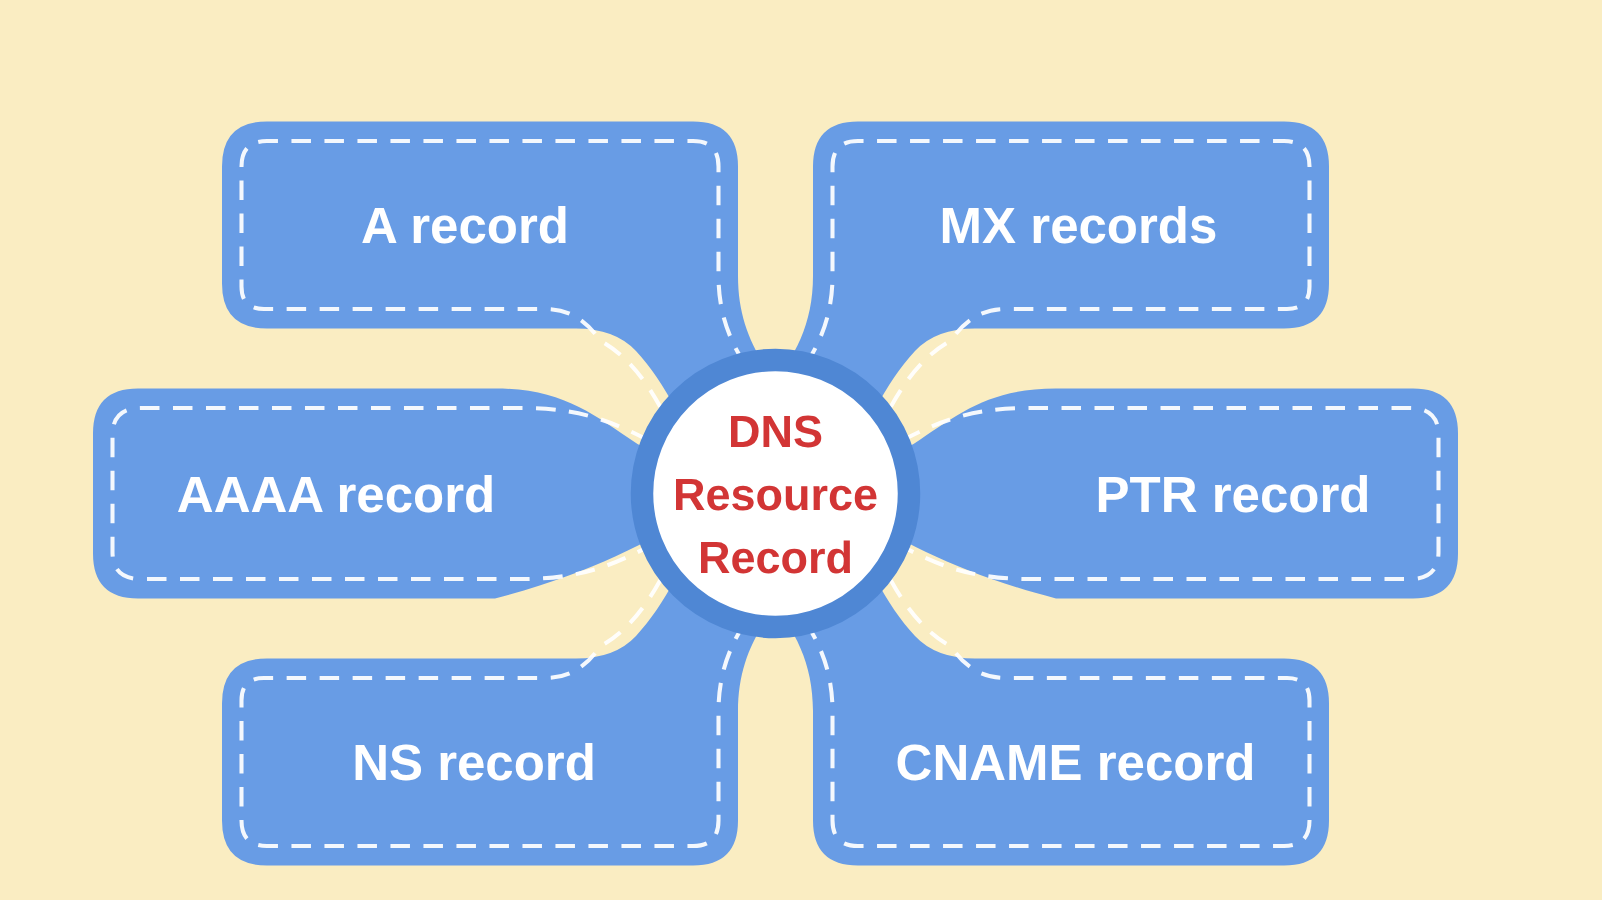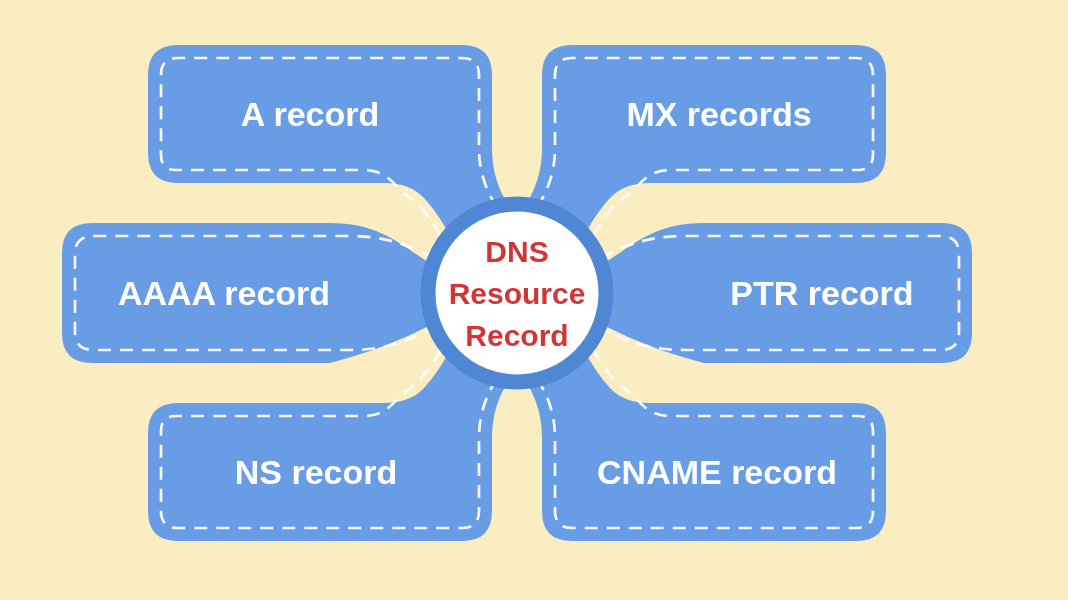--- a/index.html
+++ b/index.html
@@ -8,20 +8,21 @@
     width: 1068px;
     height: 600px;
     overflow: hidden;
     background: #FAEDC2;
     font-family: "Liberation Sans", sans-serif;
   }
   .stage {
     position: relative;
     width: 1068px;
     height: 420px;
+    margin-top: 36px;
   }
   svg { display: block; }
   .box-shape {
     fill: #689CE5;
   }
   .dash-border {
     fill: none;
     stroke: #FFFFFF;
     stroke-opacity: 0.93;
     stroke-width: 2.7;

